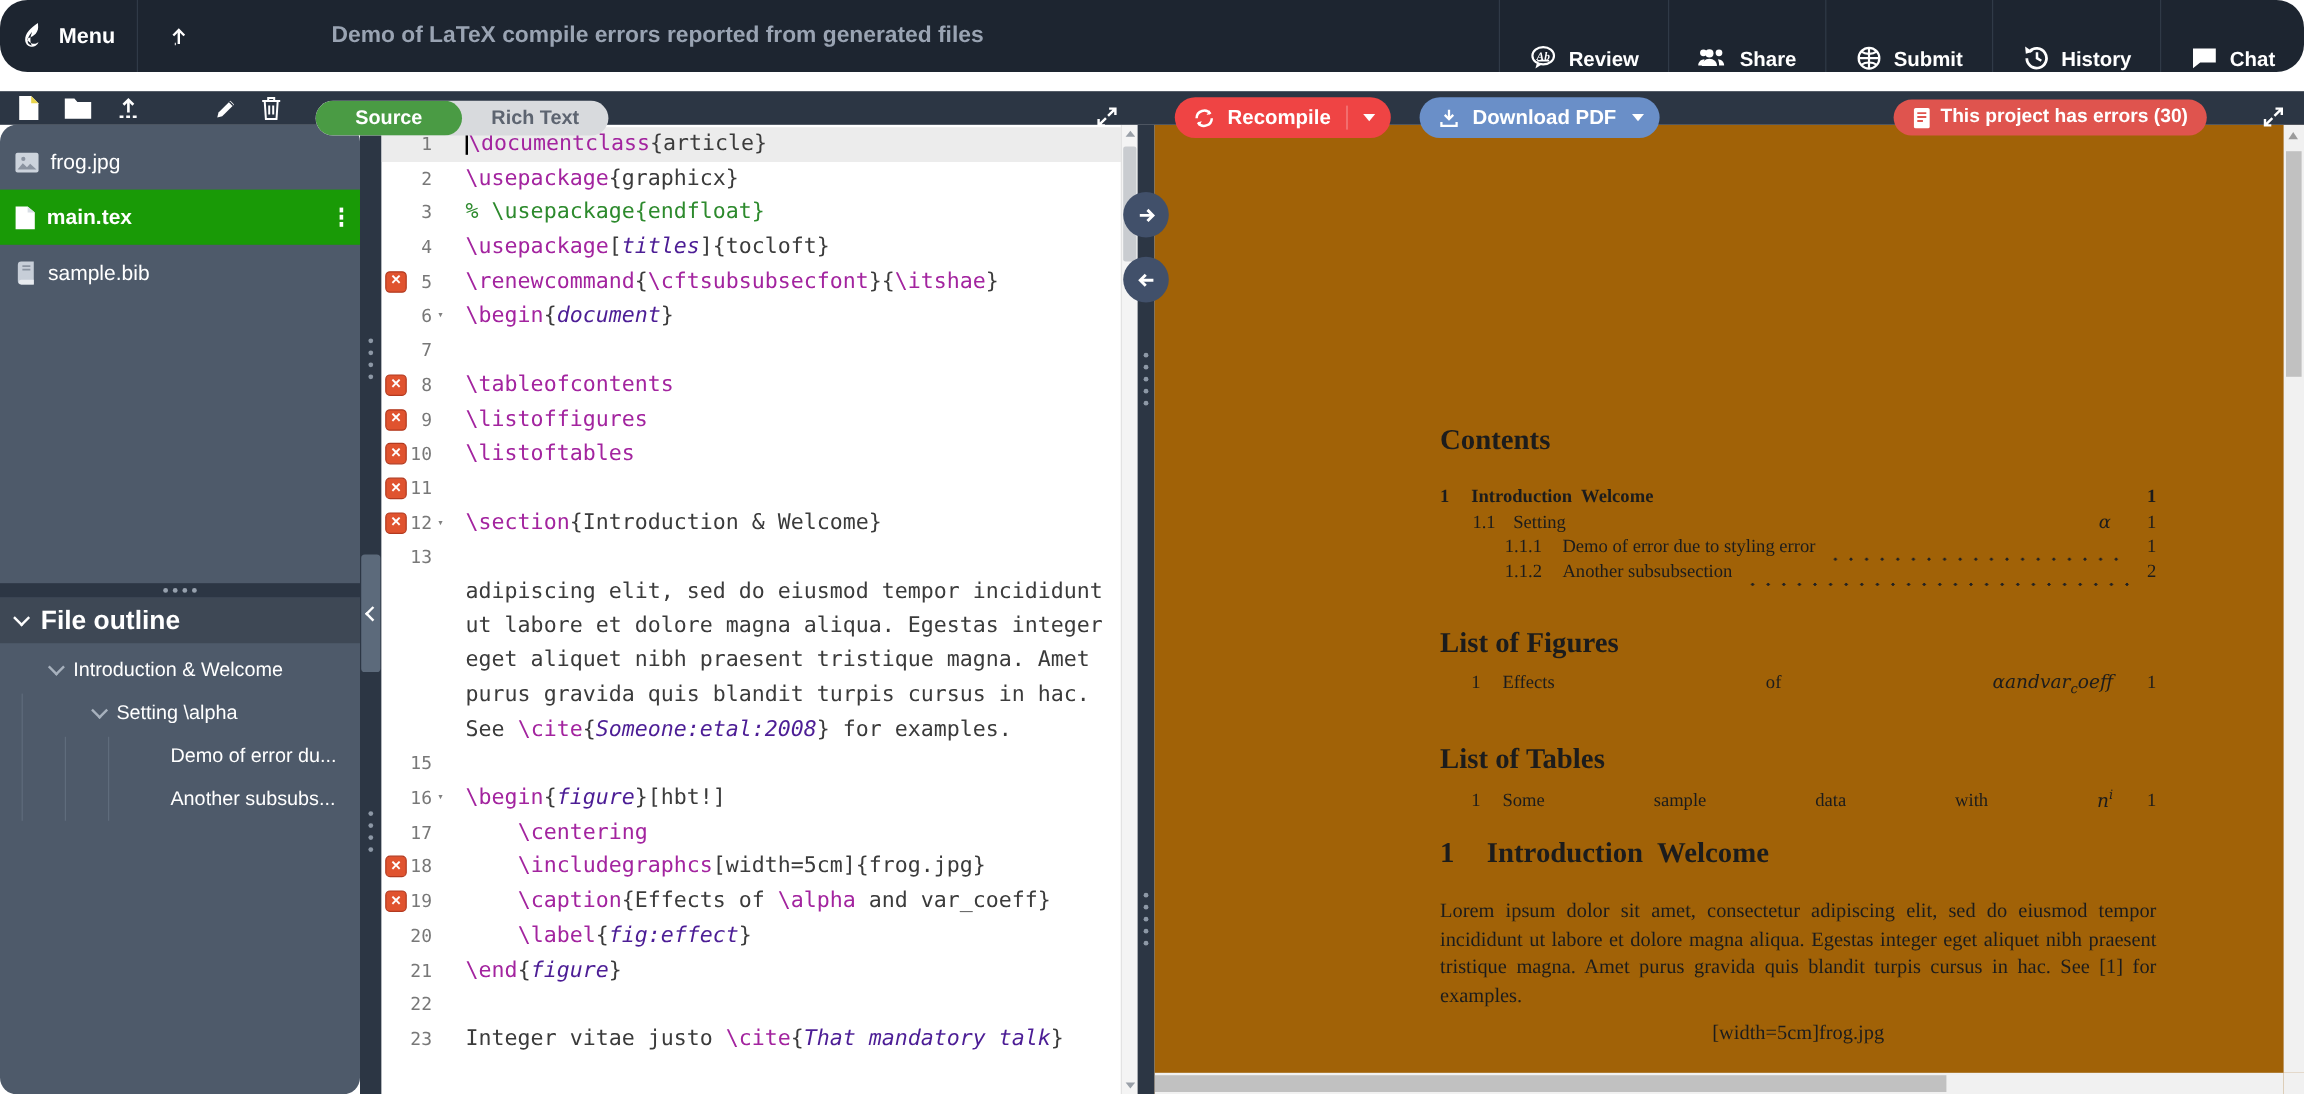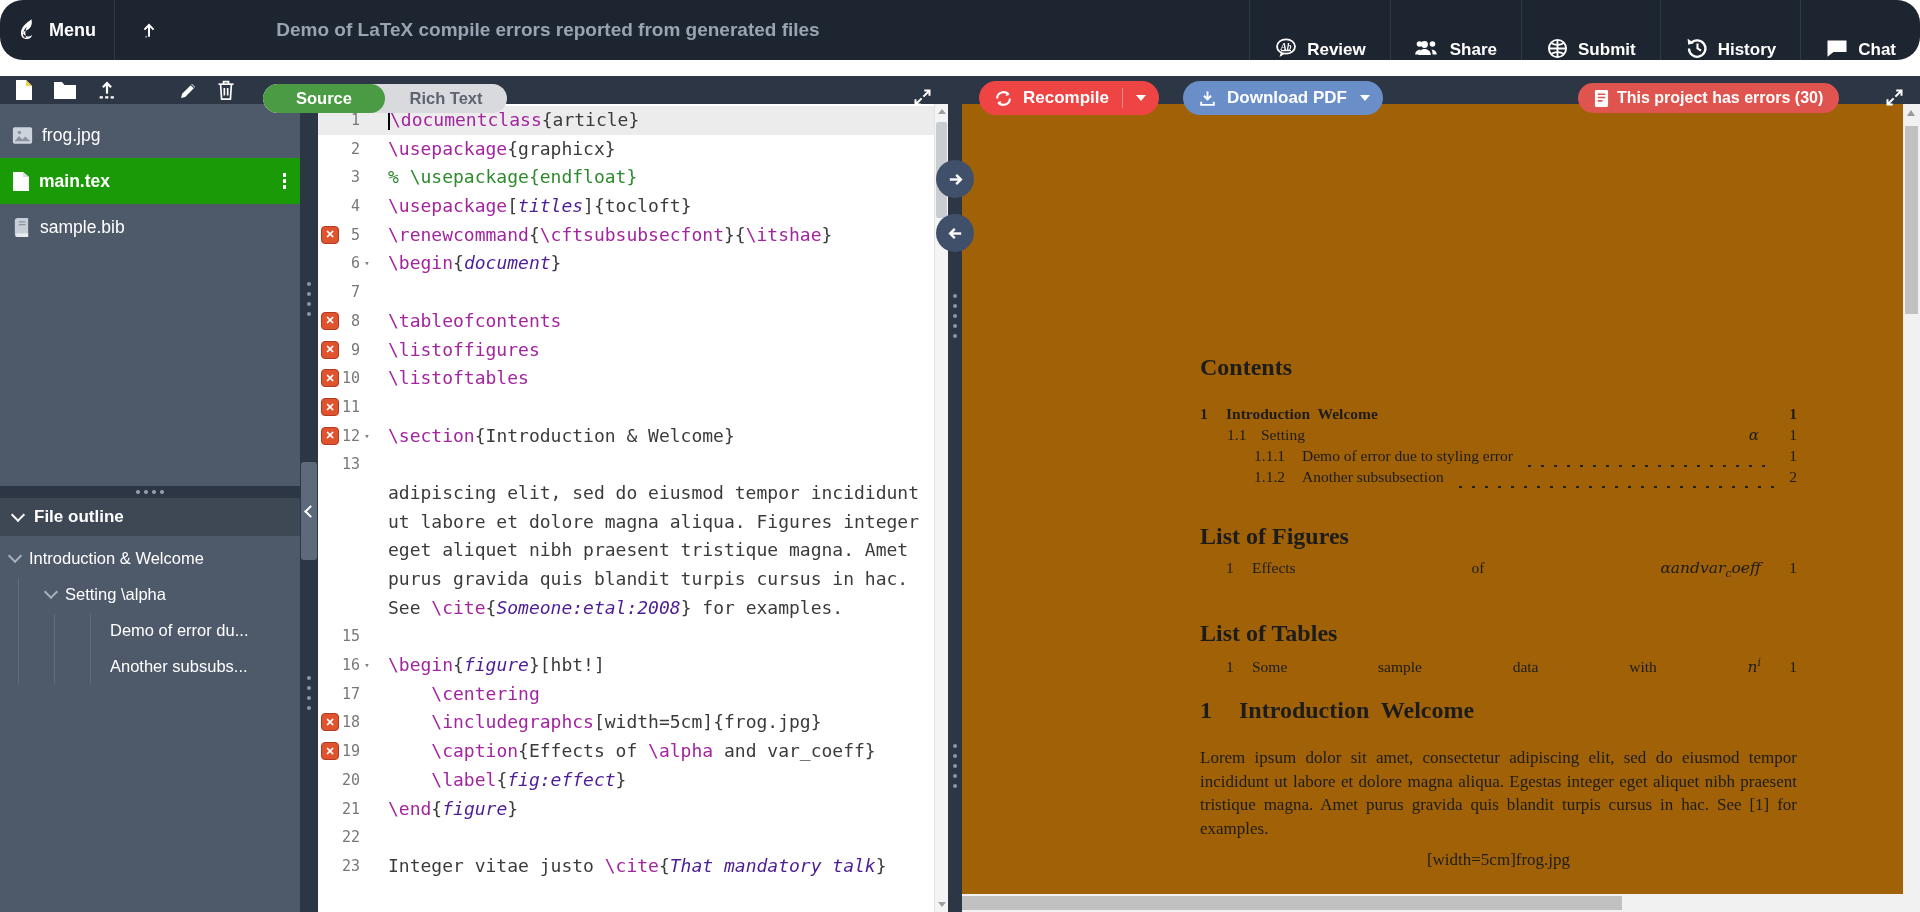--- a/index.html
+++ b/index.html
@@ -40,31 +40,31 @@
   .b-div{width:1px;height:20px;background:rgba(255,255,255,.38);margin-left:13px;}
   .b-caret{padding:0 13px;display:flex;}
   .caret{width:0;height:0;border-left:5px solid transparent;border-right:5px solid transparent;border-top:6px solid #fff;}
   .badge{position:absolute;left:1578px;top:7px;height:30px;border-radius:15px;background:#df544e;color:#fff;
          display:flex;align-items:center;gap:8px;padding:0 16px;font-weight:700;font-size:16px;cursor:pointer;}
 
   
   .main{position:absolute;top:104px;left:0;right:0;bottom:0;display:flex;}
 
   
-  .tree-col{width:300px;flex:none;background:#4e5a6a;color:#fff;display:flex;flex-direction:column;}
+  .tree-col{width:300px;flex:none;background:#4e5a6a;color:#fff;display:flex;flex-direction:column;border-radius:14px;}
   .tree-list{height:382px;padding-top:8px;box-sizing:border-box;}
   .tree-item{height:46px;display:flex;align-items:center;padding:0 6px 0 12px;gap:9px;font-size:17.5px;cursor:pointer;}
   .tree-item.selected{background:#199a06;font-weight:700;}
   .kebab{margin-left:auto;display:flex;flex-direction:column;gap:2.5px;padding:6px 8px;cursor:pointer;}
   .kebab i{width:3.5px;height:3.5px;background:#fff;display:block;}
   .outline-divider{height:12px;background:#2c3644;display:flex;align-items:center;justify-content:center;gap:4px;cursor:row-resize;}
   .outline-divider i{width:4px;height:4px;border-radius:50%;background:#97a1ae;display:block;}
   .outline-header{height:38px;background:#3e4855;display:flex;align-items:center;gap:11px;padding:0 13px;
-                  font-weight:700;font-size:17px;cursor:pointer;}
-  .outline-list{flex:1;position:relative;padding-top:4px;}
+                  font-weight:700;font-size:22px;cursor:pointer;}
+  .outline-list{flex:1;position:relative;padding-top:4px;padding-left:32px;}
   .o-item{height:36px;display:flex;align-items:center;font-size:16.5px;cursor:pointer;position:relative;z-index:2;}
   .o-l0{padding-left:10px;gap:9px;}
   .o-l1{padding-left:46px;gap:9px;}
   .o-l2{padding-left:110px;}
   .chev{width:8px;height:8px;border-right:2px solid #a7b1bd;border-bottom:2px solid #a7b1bd;
         transform:rotate(45deg);margin-top:-4px;flex:none;}
   .chev-w{border-color:#fff;border-width:2.5px;}
   .o-guide{position:absolute;width:1px;background:#5f6c7c;z-index:1;}
 
   
@@ -420,21 +420,21 @@
           <div class="ed-row"><div class="gutter"><span class="errmark">✕</span><span class="lnum">5</span><span class="fold"></span></div><div class="code"><span class="tk-c">\renewcommand</span><span class="tk-p">{</span><span class="tk-c">\cftsubsubsecfont</span><span class="tk-p">}{</span><span class="tk-c">\itshae</span><span class="tk-p">}</span></div></div>
           <div class="ed-row"><div class="gutter"><span class="lnum">6</span><span class="fold">▾</span></div><div class="code"><span class="tk-c">\begin</span><span class="tk-p">{</span><span class="tk-o">document</span><span class="tk-p">}</span></div></div>
           <div class="ed-row"><div class="gutter"><span class="lnum">7</span><span class="fold"></span></div><div class="code"></div></div>
           <div class="ed-row"><div class="gutter"><span class="errmark">✕</span><span class="lnum">8</span><span class="fold"></span></div><div class="code"><span class="tk-c">\tableofcontents</span></div></div>
           <div class="ed-row"><div class="gutter"><span class="errmark">✕</span><span class="lnum">9</span><span class="fold"></span></div><div class="code"><span class="tk-c">\listoffigures</span></div></div>
           <div class="ed-row"><div class="gutter"><span class="errmark">✕</span><span class="lnum">10</span><span class="fold"></span></div><div class="code"><span class="tk-c">\listoftables</span></div></div>
           <div class="ed-row"><div class="gutter"><span class="errmark">✕</span><span class="lnum">11</span><span class="fold"></span></div><div class="code"></div></div>
           <div class="ed-row"><div class="gutter"><span class="errmark">✕</span><span class="lnum">12</span><span class="fold">▾</span></div><div class="code"><span class="tk-c">\section</span><span class="tk-p">{Introduction &amp; Welcome}</span></div></div>
           <div class="ed-row"><div class="gutter"><span class="lnum">13</span><span class="fold"></span></div><div class="code"></div></div>
           <div class="ed-row"><div class="gutter"><span class="lnum"></span><span class="fold"></span></div><div class="code"><span class="tk-p">adipiscing elit, sed do eiusmod tempor incididunt</span></div></div>
-          <div class="ed-row"><div class="gutter"><span class="lnum"></span><span class="fold"></span></div><div class="code"><span class="tk-p">ut labore et dolore magna aliqua. Figures integer</span></div></div>
+          <div class="ed-row"><div class="gutter"><span class="lnum"></span><span class="fold"></span></div><div class="code"><span class="tk-p">ut labore et dolore magna aliqua. Egestas integer</span></div></div>
           <div class="ed-row"><div class="gutter"><span class="lnum"></span><span class="fold"></span></div><div class="code"><span class="tk-p">eget aliquet nibh praesent tristique magna. Amet</span></div></div>
           <div class="ed-row"><div class="gutter"><span class="lnum"></span><span class="fold"></span></div><div class="code"><span class="tk-p">purus gravida quis blandit turpis cursus in hac.</span></div></div>
           <div class="ed-row"><div class="gutter"><span class="lnum"></span><span class="fold"></span></div><div class="code"><span class="tk-p">See </span><span class="tk-c">\cite</span><span class="tk-p">{</span><span class="tk-o">Someone:etal:2008</span><span class="tk-p">} for examples.</span></div></div>
           <div class="ed-row"><div class="gutter"><span class="lnum">15</span><span class="fold"></span></div><div class="code"></div></div>
           <div class="ed-row"><div class="gutter"><span class="lnum">16</span><span class="fold">▾</span></div><div class="code"><span class="tk-c">\begin</span><span class="tk-p">{</span><span class="tk-o">figure</span><span class="tk-p">}[hbt!]</span></div></div>
           <div class="ed-row"><div class="gutter"><span class="lnum">17</span><span class="fold"></span></div><div class="code"><span class="tk-p">    </span><span class="tk-c">\centering</span></div></div>
           <div class="ed-row"><div class="gutter"><span class="errmark">✕</span><span class="lnum">18</span><span class="fold"></span></div><div class="code"><span class="tk-p">    </span><span class="tk-c">\includegraphcs</span><span class="tk-p">[width=5cm]{frog.jpg}</span></div></div>
           <div class="ed-row"><div class="gutter"><span class="errmark">✕</span><span class="lnum">19</span><span class="fold"></span></div><div class="code"><span class="tk-p">    </span><span class="tk-c">\caption</span><span class="tk-p">{Effects of </span><span class="tk-c">\alpha</span><span class="tk-p"> and var_coeff}</span></div></div>
           <div class="ed-row"><div class="gutter"><span class="lnum">20</span><span class="fold"></span></div><div class="code"><span class="tk-p">    </span><span class="tk-c">\label</span><span class="tk-p">{</span><span class="tk-o">fig:effect</span><span class="tk-p">}</span></div></div>
           <div class="ed-row"><div class="gutter"><span class="lnum">21</span><span class="fold"></span></div><div class="code"><span class="tk-c">\end</span><span class="tk-p">{</span><span class="tk-o">figure</span><span class="tk-p">}</span></div></div>

